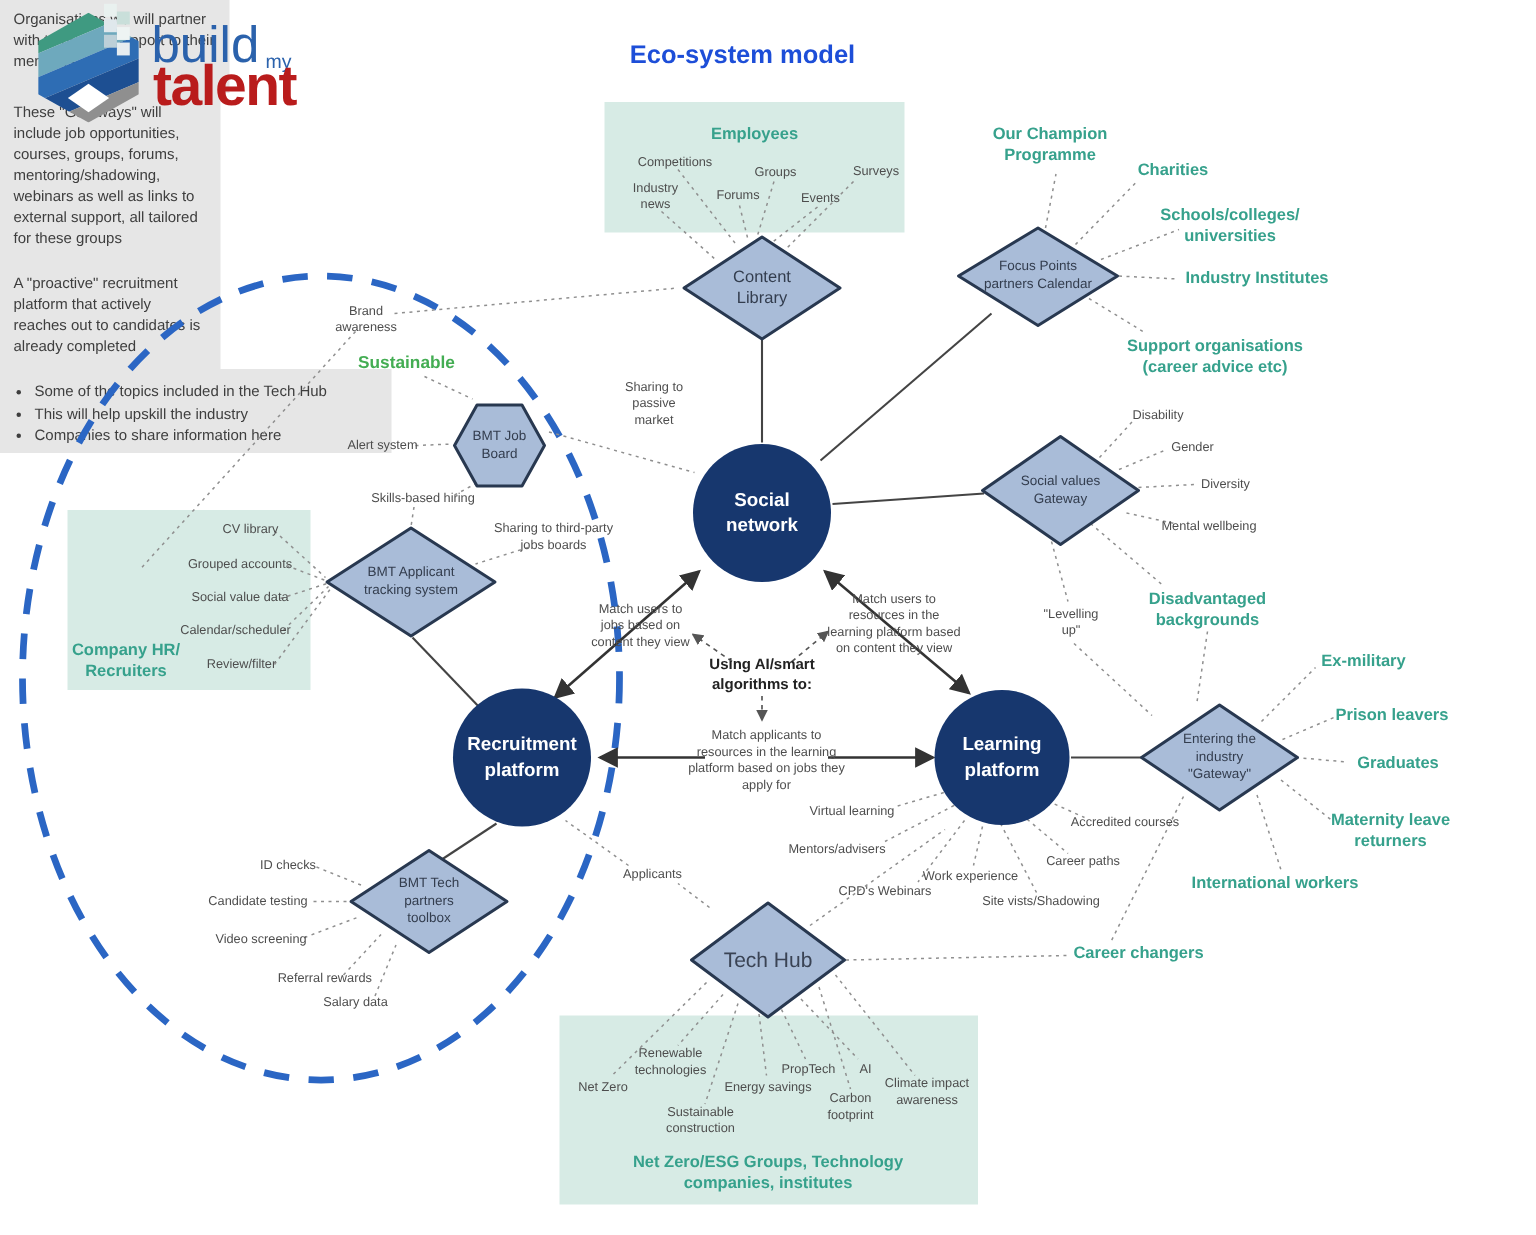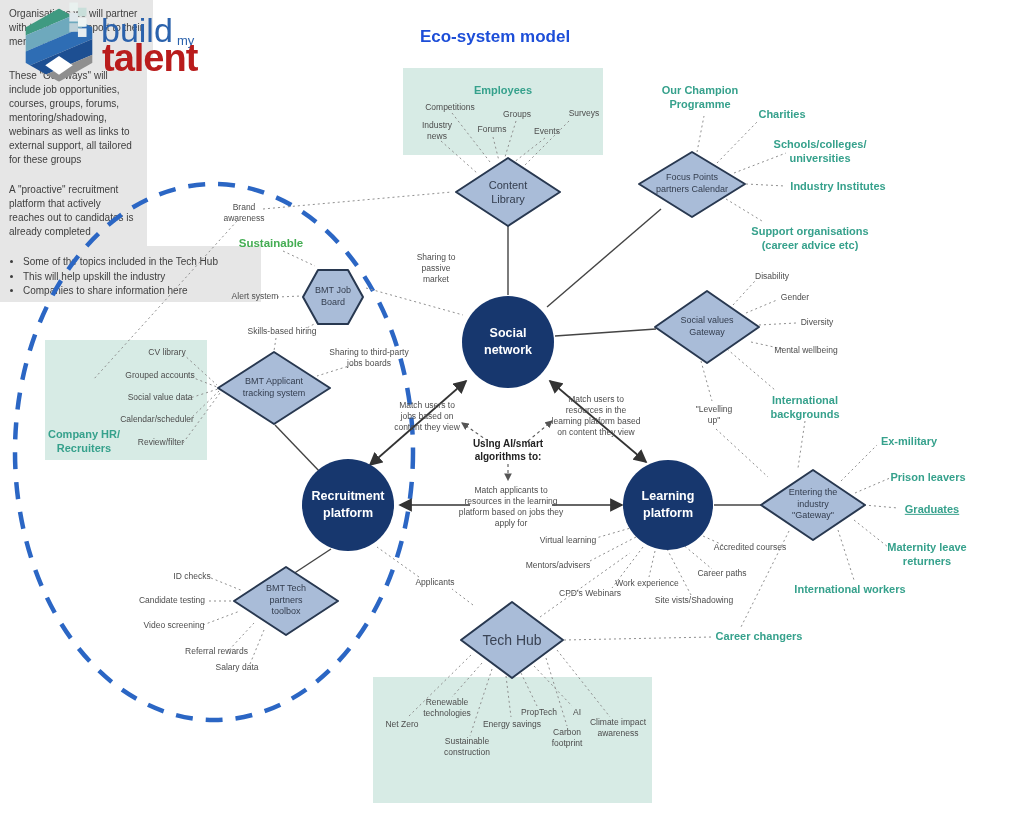--- a/index.html
+++ b/index.html
@@ -256,21 +256,21 @@
   <div class="lbl" style="left:160px;top:398px;">Social value data</div>
   <div class="lbl" style="left:157px;top:420px;">Calendar/scheduler</div>
   <div class="lbl" style="left:161px;top:443px;">Review/filter</div>
 
   <div class="lbl" style="left:772px;top:277px;">Disability</div>
   <div class="lbl" style="left:795px;top:298px;">Gender</div>
   <div class="lbl" style="left:817px;top:323px;">Diversity</div>
   <div class="lbl" style="left:806px;top:351px;">Mental wellbeing</div>
   <div class="lbl" style="left:714px;top:415px;">"Levelling
 up"</div>
-  <div class="lbl teal" style="left:805px;top:407px;">International
+  <div class="lbl teal" style="left:805px;top:407px;">Disadvantaged
 backgrounds</div>
 
   <div class="lbl" style="left:427px;top:417px;">Match users to
 jobs based on
 content they view</div>
   <div class="lbl" style="left:596px;top:416px;">Match users to
 resources in the
 learning platform based
 on content they view</div>
   <div class="lbl aihead" style="left:508px;top:450px;">Using AI/smart
@@ -290,32 +290,34 @@
   <div class="lbl" style="left:568px;top:541px;">Virtual learning</div>
   <div class="lbl" style="left:558px;top:566px;text-align:right;">Mentors/advisers</div>
   <div class="lbl" style="left:590px;top:594px;">CPD's Webinars</div>
   <div class="lbl" style="left:647px;top:584px;">Work experience</div>
   <div class="lbl" style="left:694px;top:601px;">Site vists/Shadowing</div>
   <div class="lbl" style="left:722px;top:574px;">Career paths</div>
   <div class="lbl" style="left:750px;top:548px;">Accredited courses</div>
 
   <div class="lbl teal" style="left:909px;top:441px;text-align:right;">Ex-military</div>
   <div class="lbl teal" style="left:928px;top:477px;">Prison leavers</div>
-  <div class="lbl teal" style="left:932px;top:509px;text-decoration:underline;">Graduates</div>
+  <div class="lbl teal" style="left:932px;top:509px;">Graduates</div>
   <div class="lbl teal" style="left:927px;top:554px;">Maternity leave
 returners</div>
   <div class="lbl teal" style="left:850px;top:589px;">International workers</div>
   <div class="lbl teal" style="left:759px;top:636px;">Career changers</div>
 
   <div class="lbl" style="left:402px;top:725px;">Net Zero</div>
   <div class="lbl" style="left:447px;top:708px;">Renewable
 technologies</div>
   <div class="lbl" style="left:467px;top:747px;">Sustainable
 construction</div>
   <div class="lbl" style="left:512px;top:725px;">Energy savings</div>
   <div class="lbl" style="left:539px;top:713px;">PropTech</div>
   <div class="lbl" style="left:577px;top:713px;">AI</div>
   <div class="lbl" style="left:567px;top:738px;">Carbon
 footprint</div>
   <div class="lbl" style="left:618px;top:728px;">Climate impact
 awareness</div>
+  <div class="lbl teal" style="left:512px;top:782px;">Net Zero/ESG Groups, Technology
+companies, institutes</div>
 
 </div>
 
 </body></html>

